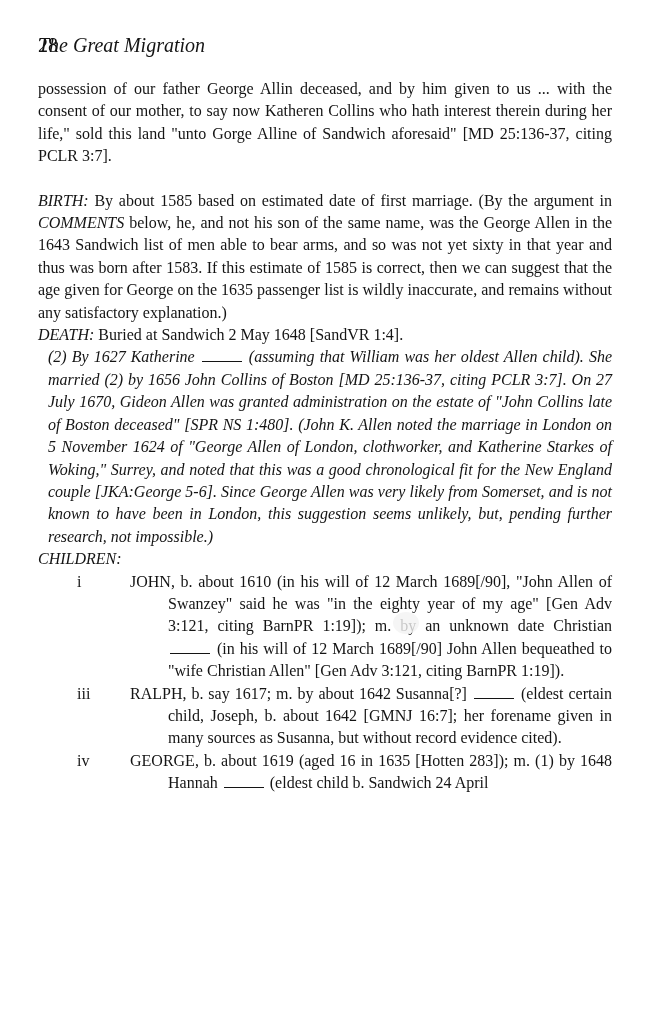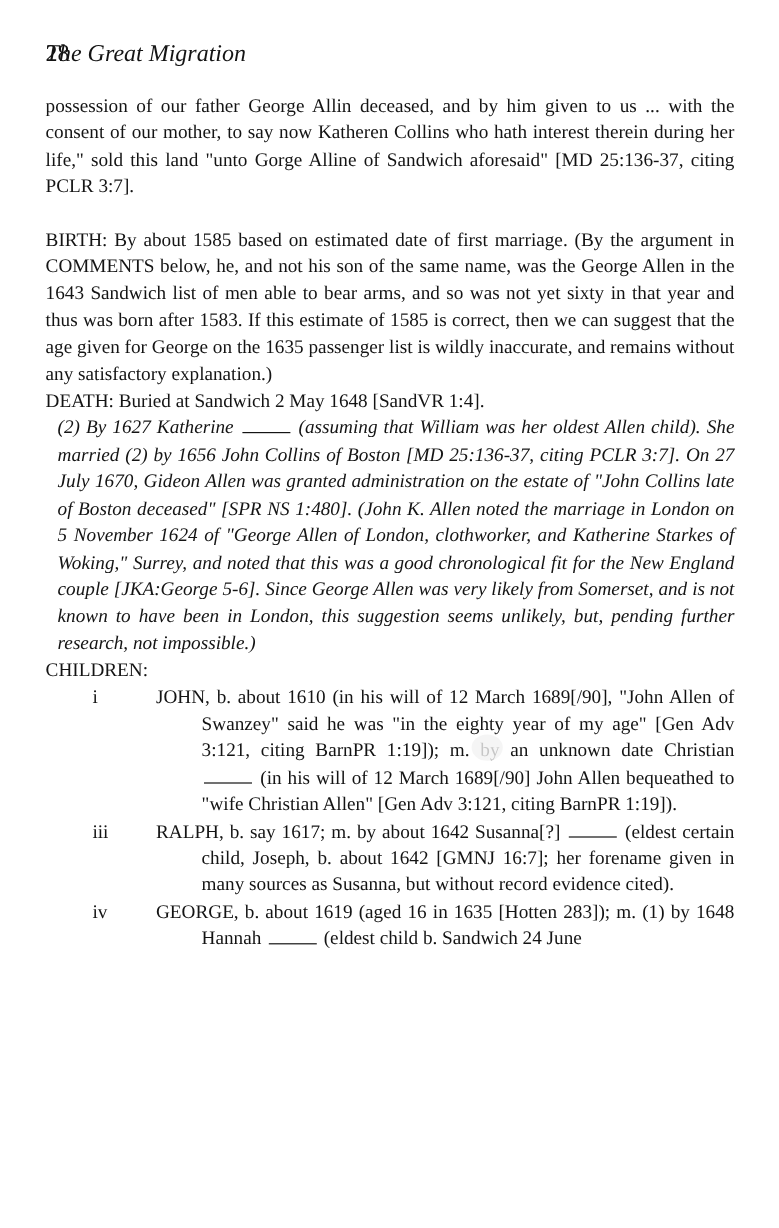--- a/index.html
+++ b/index.html
@@ -51,20 +51,21 @@
       line-height: 22.4px;
       text-align: justify;
     }
     p {
       margin: 0;
     }
     .gap {
       height: 22px;
     }
     .label {
+      font-style: italic;
     }
     .indent1 {
       padding-left: 10px;
       font-style: italic;
     }
     .child {
       position: relative;
       padding-left: 130px;
       text-indent: -38px;
     }
@@ -115,17 +116,17 @@
 
     <p class="indent1"><span>(2) By 1627 Katherine</span> <span class="blank"></span><span> (assuming that William was her oldest Allen child). She married (2) by 1656 John Collins of Boston [MD 25:136-37, citing PCLR 3:7]. On 27 July 1670, Gideon Allen was granted administration on the estate of "John Collins late of Boston deceased" [SPR NS 1:480]. (John K. Allen noted the marriage in London on 5 November 1624 of "George Allen of London, clothworker, and Katherine Starkes of Woking," Surrey, and noted that this was a good chronological fit for the New England couple [JKA:George 5-6]. Since George Allen was very likely from Somerset, and is not known to have been in London, this suggestion seems unlikely, but, pending further research, not impossible.)</span></p>
 
     <p class="label">CHILDREN:</p>
 
     <p class="child"><span class="child-num">i</span><span>JOHN, b. about 1610 (in his will of 12 March 1689[/90], "John Allen of Swanzey" said he was "in the eighty year of my age" [Gen Adv 3:121, citing BarnPR 1:19]); m. by an unknown date Christian</span> <span class="blank"></span><span> (in his will of 12 March 1689[/90] John Allen bequeathed to "wife Christian Allen" [Gen Adv 3:121, citing BarnPR 1:19]).</span></p>
 
 
     <p class="child"><span class="child-num">iii</span><span>RALPH, b. say 1617; m. by about 1642 Susanna[?]</span> <span class="blank"></span><span> (eldest certain child, Joseph, b. about 1642 [GMNJ 16:7]; her forename given in many sources as Susanna, but without record evidence cited).</span></p>
 
-    <p class="child"><span class="child-num">iv</span><span>GEORGE, b. about 1619 (aged 16 in 1635 [Hotten 283]); m. (1) by 1648 Hannah</span> <span class="blank"></span><span> (eldest child b. Sandwich 24 June</span></p>
+    <p class="child"><span class="child-num">iv</span><span>GEORGE, b. about 1619 (aged 16 in 1635 [Hotten 283]); m. (1) by 1648 Hannah</span> <span class="blank"></span><span> (eldest child b. Sandwich 24 April</span></p>
   </div>
 </div>
 
 <div class="watermark"></div>
 
 </body></html>

